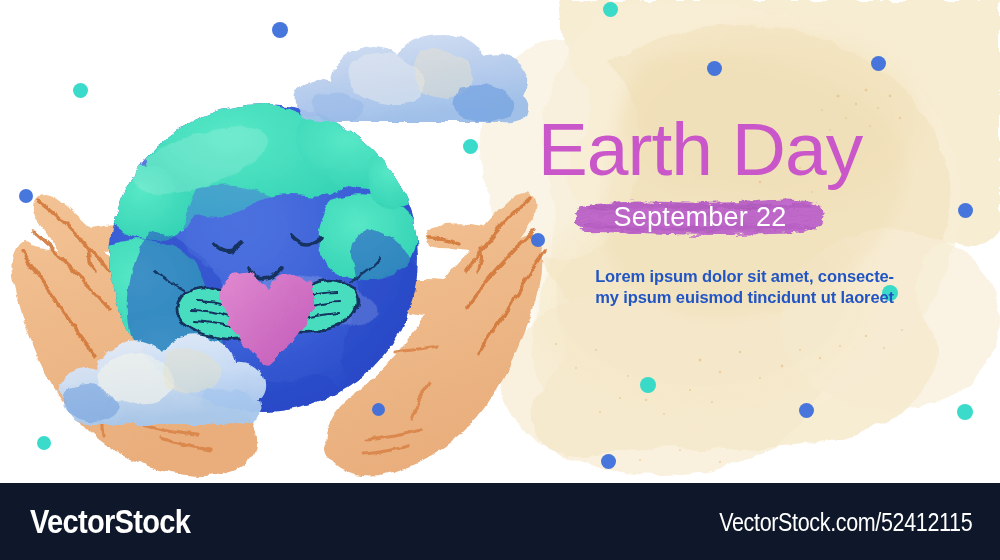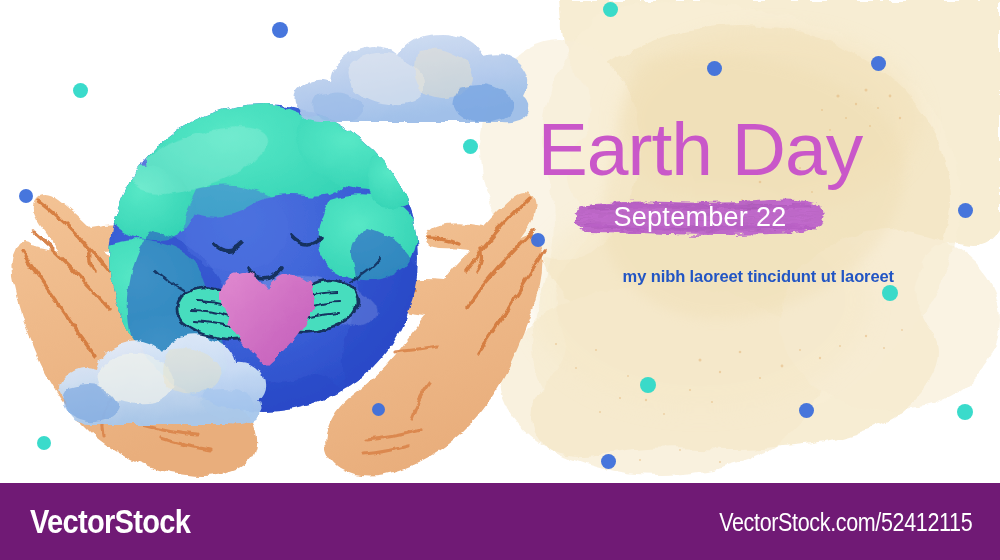--- a/index.html
+++ b/index.html
@@ -410,23 +410,24 @@
                        Q52 38 16 38 Q4 34 6 24 Q7 16 10 12 Z" fill="#c56cd0"></path>
               <path d="M18 14 Q70 10 130 12 Q190 14 240 12" stroke="#b357c2" stroke-width="5" fill="none" opacity="0.5"></path>
               <path d="M14 32 Q80 36 150 34 Q210 32 246 34" stroke="#b357c2" stroke-width="4" fill="none" opacity="0.4"></path>
             </g>
           </g>
         </svg>
         <div id="brushdate">September 22</div>
       </div>
 
       <div id="body-copy" style="color: rgb(34, 85, 196);">
-        <div>my nibh laoreet tincidunt ut laoreet</div>
+        <div>Lorem ipsum dolor sit amet, consecte-</div>
+        <div>my ipsum euismod tincidunt ut laoreet</div>
       </div>
     </div>
   </div>
 
-  <div id="footer" style="background: #701a75; text-decoration: underline;">
+  <div id="footer" style="background: #0f172a; text-decoration: underline;">
     <div id="footer-brand" style="color: rgb(255, 255, 255);">VectorStock</div>
     <div id="footer-url" style="color: rgb(255, 255, 255);">VectorStock.com/52412115</div>
   </div>
 
 </div>
 
 </body></html>

